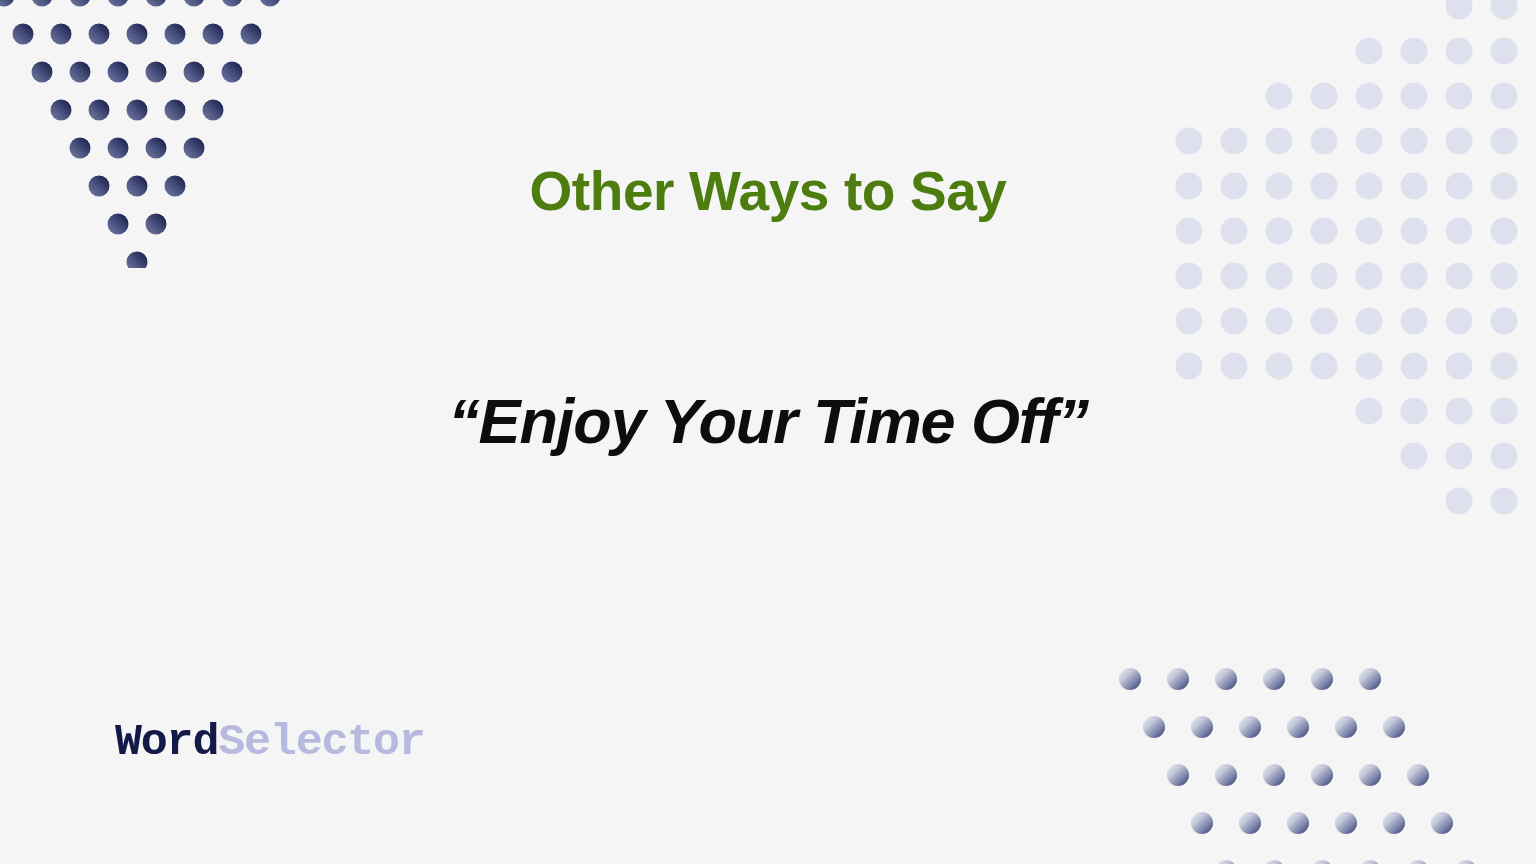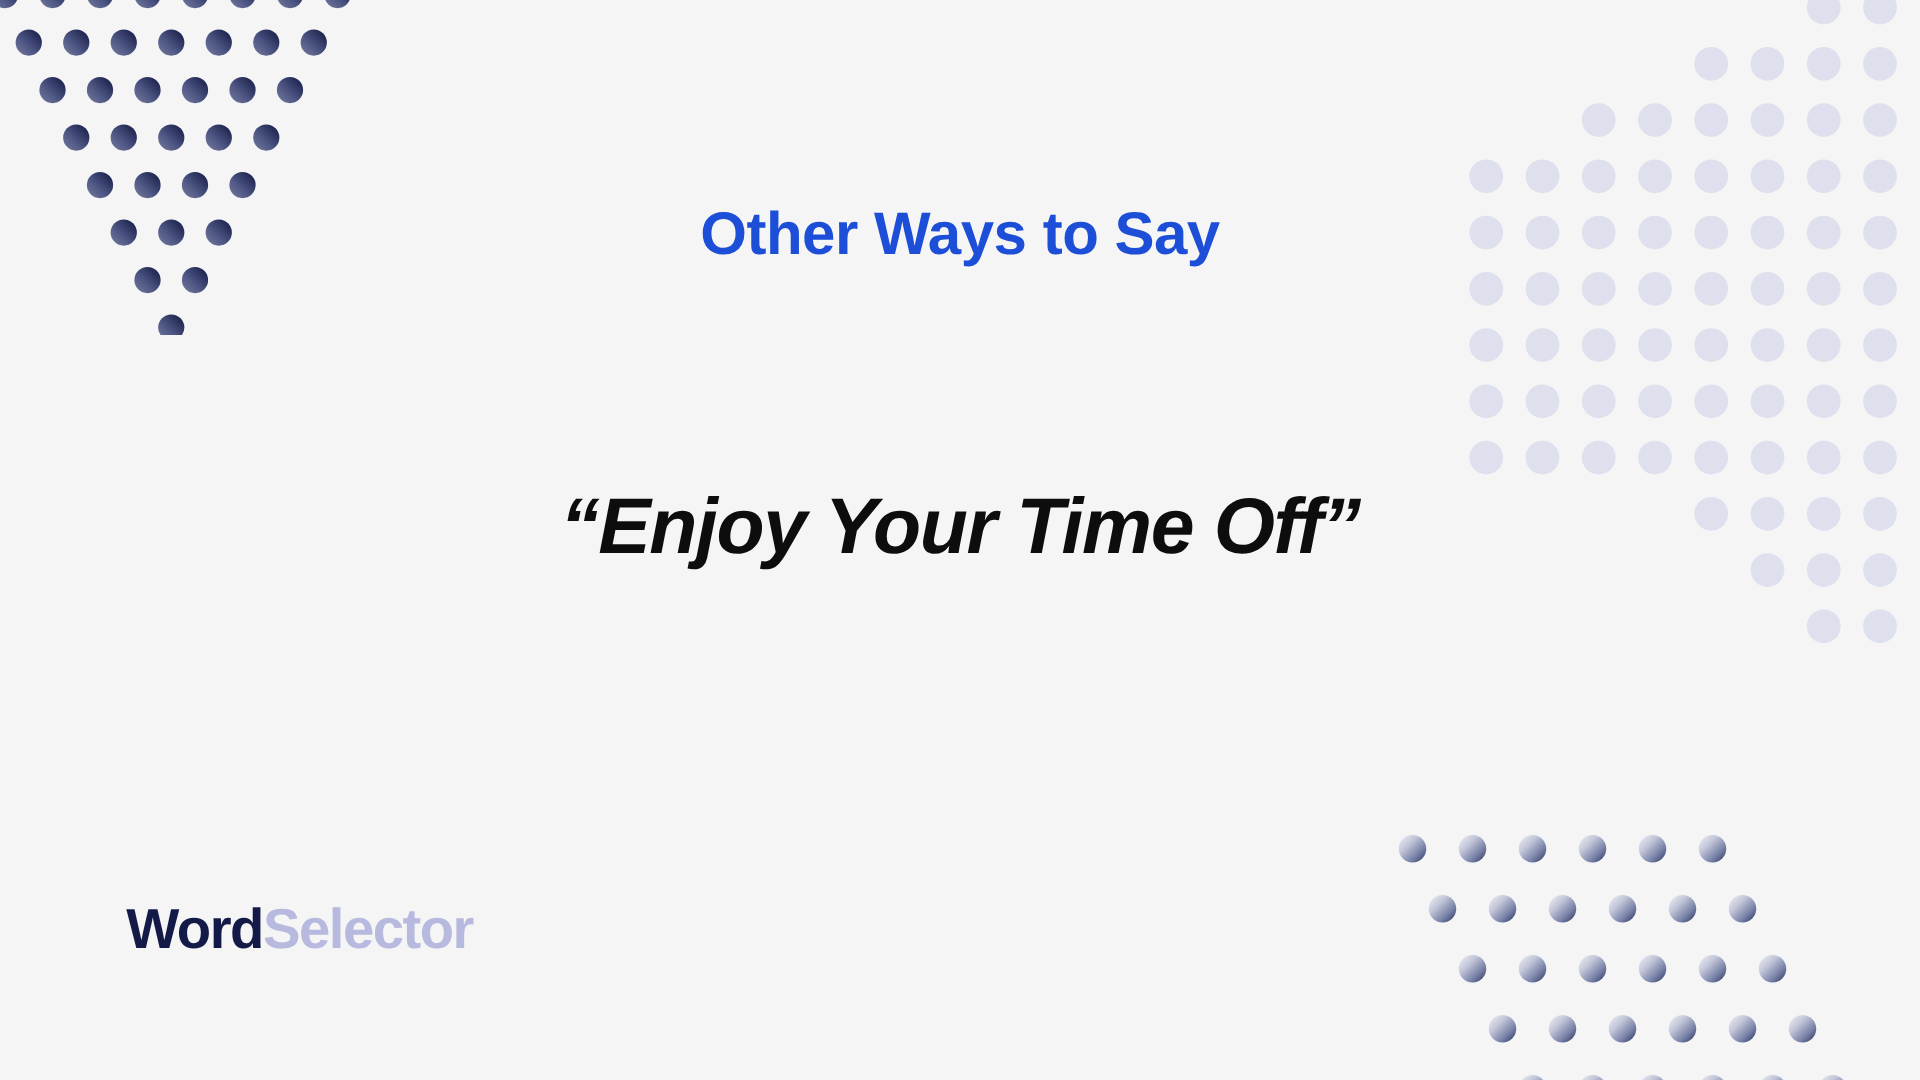--- a/index.html
+++ b/index.html
@@ -28,51 +28,52 @@
   #content {
     position:absolute;
     left:0; right:0; top:0;
     text-align:center;
   }
 
   #eyebrow {
     position:absolute;
     left:0; right:0;
     top:160px;
-    font-size:48px;
+    font-size:55px;
     font-weight:700;
     letter-spacing:-0.4px;
-    color:#1d4ed8;
+    color:#4d7c0f;
     line-height:1.15;
     white-space:nowrap;
   }
 
   #headline {
     position:absolute;
     left:0; right:0;
     top:385px;
     font-size:63px;
     font-weight:700;
     letter-spacing:-1.1px;
     color:#0d0d0d;
     line-height:1.15;
     white-space:nowrap;
     font-style:italic;
   }
 
   
   #logo {
     position:absolute;
-    left:101px;
+    left:115px;
     top:718px;
     font-size:45px;
     font-weight:700;
     letter-spacing:-1.2px;
     line-height:1.1;
     white-space:nowrap;
+    font-family:Liberation Mono, monospace;
   }
   #logo .primary  { color:#141a47; }
   #logo .secondary{ color:#b7bade; }
 </style>
 </head>
 <body>
 
 <div id="stage">
 
   <div class="dots" id="dots-top-left">

